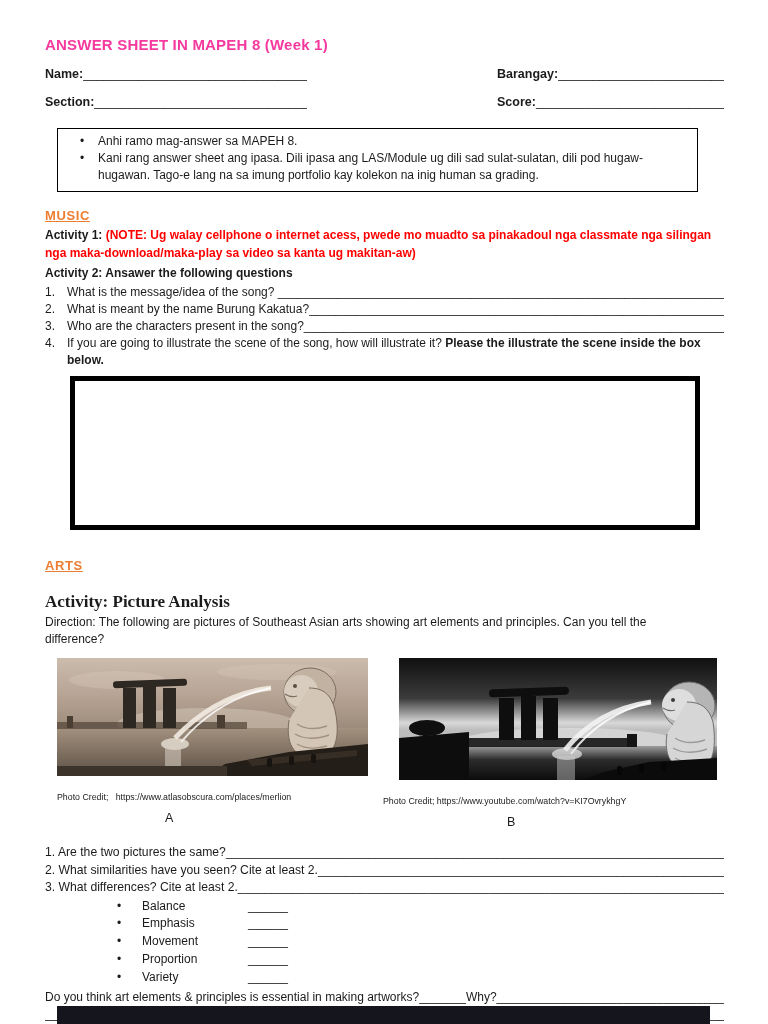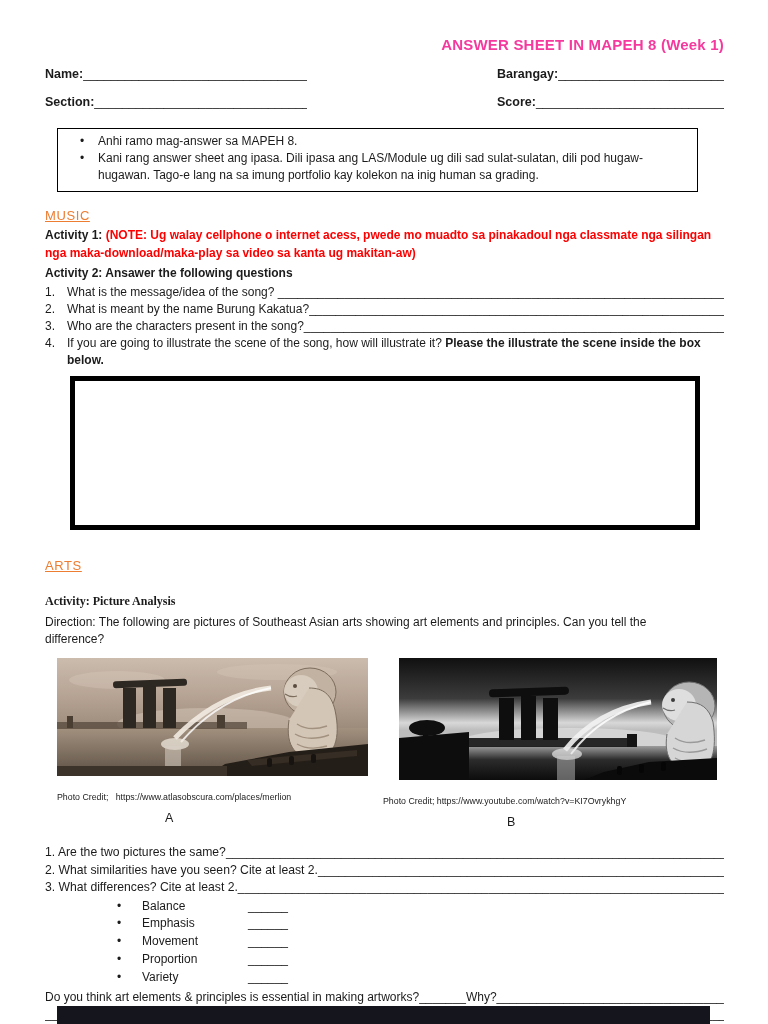--- a/index.html
+++ b/index.html
@@ -3,53 +3,53 @@
 <meta charset="utf-8">
 <style>
   html,body{margin:0;padding:0;}
   body{
     width:768px;height:1024px;position:relative;overflow:hidden;
     background:#ffffff;color:#1b1b1b;
     font-family:"Liberation Sans","DejaVu Sans",sans-serif;
     font-size:12px;line-height:17px;
   }
   .page{position:absolute;inset:0;padding:0 44px 0 45px;box-sizing:border-box;}
-  .title{margin-top:36px;text-align:right;font-weight:bold;font-size:15px;color:#f5399e;letter-spacing:.2px;}
+  .title{margin-top:36px;text-align:left;font-weight:bold;font-size:15px;color:#f5399e;letter-spacing:.2px;}
   
   .fields{margin-top:13px;}
   .frow{display:flex;height:28px;font-size:12.5px;}
   .fcell{white-space:nowrap;overflow:hidden;}
   .fcell.left{width:262px;}
   .fcell.right{width:227px;margin-left:190px;}
   .flabel{font-weight:bold;}
   .blank{font-weight:normal;color:#1b1b1b;}
   
   .instr-box{margin-top:6px;margin-left:12px;width:641px;box-sizing:border-box;
     border:1.6px solid #000;padding:4px 10px 7px 12px;line-height:17px;}
   .bullet-item{position:relative;padding-left:28px;}
   .bullet-item .b{position:absolute;left:10px;top:0;}
   
-  .sec-heading{margin-top:15px;font-size:13px;font-weight:normal;color:#ed7d31;
+  .sec-heading{margin-top:15px;font-size:13px;font-weight:bold;color:#ed7d31;
     text-decoration:underline;letter-spacing:.6px;}
   .act{margin-top:2px;line-height:18px;}
   .act .lbl{font-weight:bold;}
   .note-red{color:#ff0000;font-weight:bold;}
   
   .qlist{margin-top:2px;}
   .q{position:relative;padding-left:22px;line-height:17px;}
   .q .qnum{position:absolute;left:0;top:0;}
   .clip{white-space:nowrap;overflow:hidden;}
   .music-clip{max-width:666px;}
   .bold{font-weight:bold;}
   
   .draw-box{margin-top:7px;margin-left:25px;width:620px;height:144px;border:5px solid #000;}
   
   .arts-heading{margin-top:27px;}
   .serif-title{margin-top:19px;font-family:"Liberation Serif","DejaVu Serif",serif;
-    font-weight:bold;font-size:12px;}
+    font-weight:bold;font-size:17px;}
   .direction{margin-top:4px;max-width:660px;line-height:16.5px;}
   .figures{margin-top:11px;margin-left:12px;display:flex;gap:9px;align-items:flex-start;}
   .figure{display:block;}
   .photo{display:block;}
   .credit{margin-top:16px;font-size:8.8px;line-height:10px;color:#222;white-space:pre;}
   .credit.b-credit{margin-left:-16px;}
   .ab-label{margin-top:8px;font-size:12.5px;margin-left:108px;}
   .aq-list{margin-top:13px;}
   .aq{line-height:17.5px;font-size:12.2px;}
   

